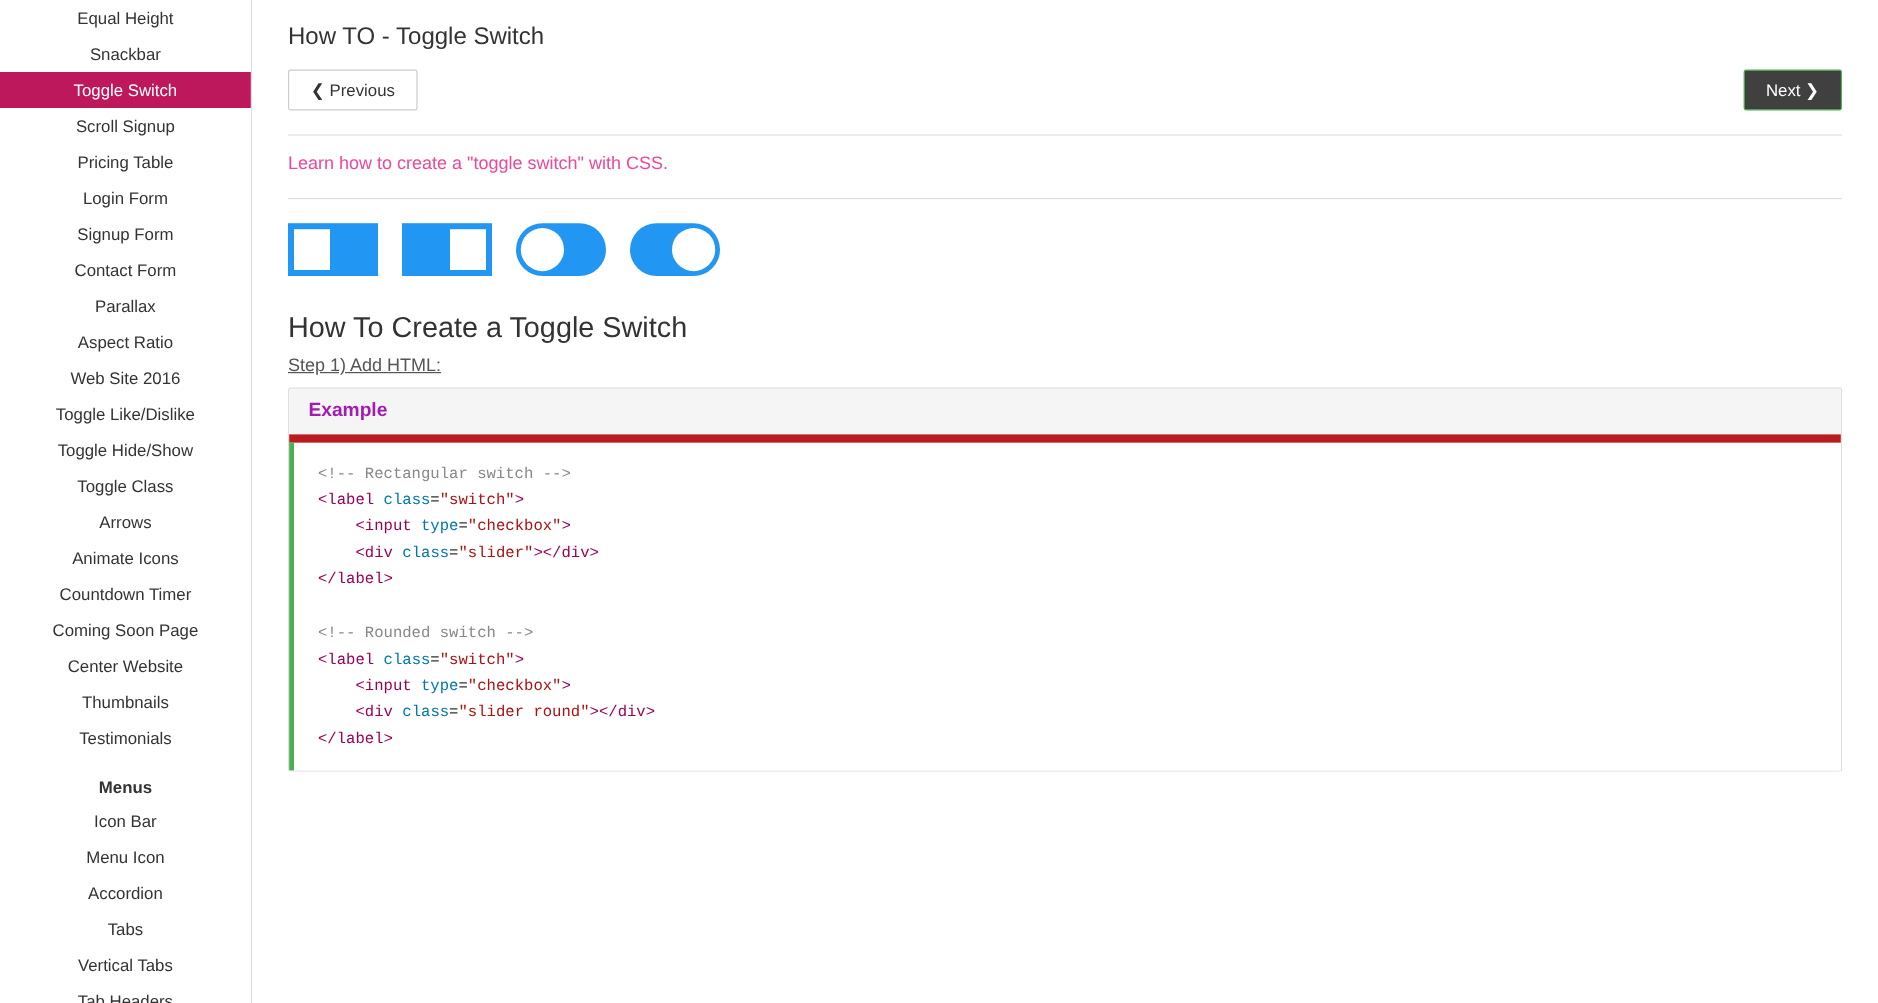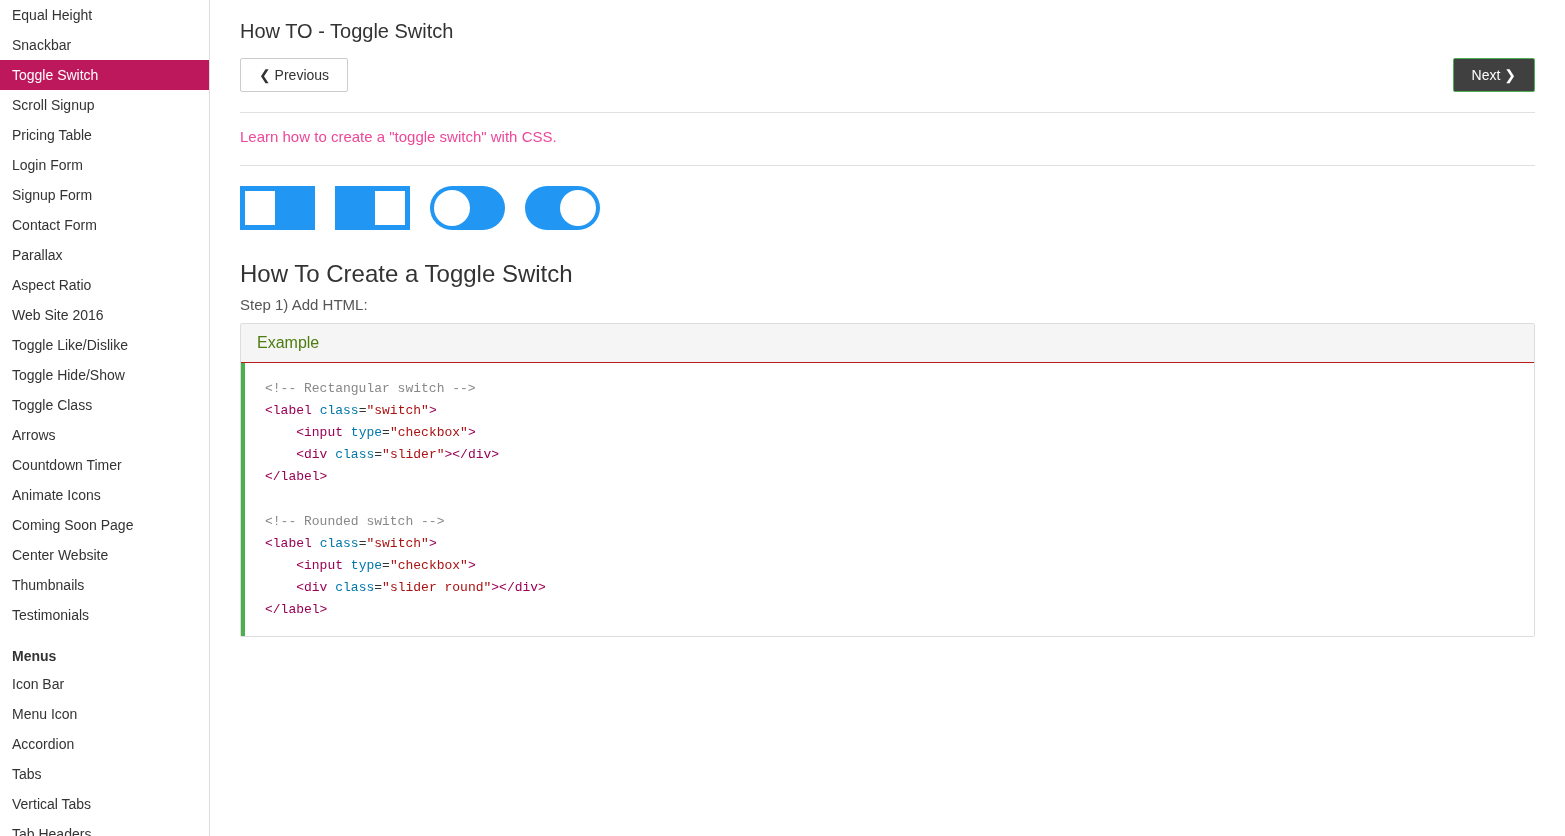--- a/index.html
+++ b/index.html
@@ -6,20 +6,21 @@
     body { font-family: Arial, sans-serif; display: flex; height: 100vh; overflow: hidden; font-size: 14px; }
 
     
     #sidebar {
       width: 210px;
       min-width: 210px;
       background: #fff;
       border-right: 1px solid #ddd;
       overflow-y: auto;
       height: 100vh;
+      text-align: center;
     }
     .sidebar-item {
       display: block;
       padding: 7px 12px;
       cursor: pointer;
       color: #333;
       text-decoration: none;
       border-bottom: none;
     }
     .sidebar-item.active {
@@ -158,35 +159,36 @@
       font-size: 24px;
       font-weight: normal;
       color: #333;
       margin-bottom: 8px;
     }
 
     .step-label {
       color: #555;
       margin-bottom: 0;
       font-size: 15px;
+      text-decoration: underline;
     }
 
     
     .example-box {
       border: 1px solid #ddd;
       border-radius: 2px;
       margin-top: 10px;
     }
     .example-header {
       background: #f5f5f5;
       padding: 10px 16px;
       font-size: 16px;
-      font-weight: normal;
-      color: #4d7c0f;
-      border-bottom: 1px solid #b91c1c;
+      font-weight: bold;
+      color: #a21caf;
+      border-bottom: 7px solid #b91c1c;
     }
     .example-code {
       background: #fff;
       padding: 15px 20px;
       font-family: "Courier New", Courier, monospace;
       font-size: 13px;
       line-height: 1.7;
       border-left: 4px solid #4CAF50;
     }
     .code-comment { color: #888; }
@@ -213,22 +215,22 @@
       <div class="sidebar-item">Login Form</div>
       <div class="sidebar-item">Signup Form</div>
       <div class="sidebar-item">Contact Form</div>
       <div class="sidebar-item">Parallax</div>
       <div class="sidebar-item">Aspect Ratio</div>
       <div class="sidebar-item">Web Site 2016</div>
       <div class="sidebar-item">Toggle Like/Dislike</div>
       <div class="sidebar-item">Toggle Hide/Show</div>
       <div class="sidebar-item">Toggle Class</div>
       <div class="sidebar-item">Arrows</div>
+      <div class="sidebar-item">Animate Icons</div>
       <div class="sidebar-item">Countdown Timer</div>
-      <div class="sidebar-item">Animate Icons</div>
       <div class="sidebar-item">Coming Soon Page</div>
       <div class="sidebar-item">Center Website</div>
       <div class="sidebar-item">Thumbnails</div>
       <div class="sidebar-item">Testimonials</div>
     </div>
   <div class="sidebar-divider"></div>
   <div class="sidebar-section-header">Menus</div>
   <div id="sidebar-menu-items-list">
       <div class="sidebar-item">Icon Bar</div>
       <div class="sidebar-item">Menu Icon</div>

